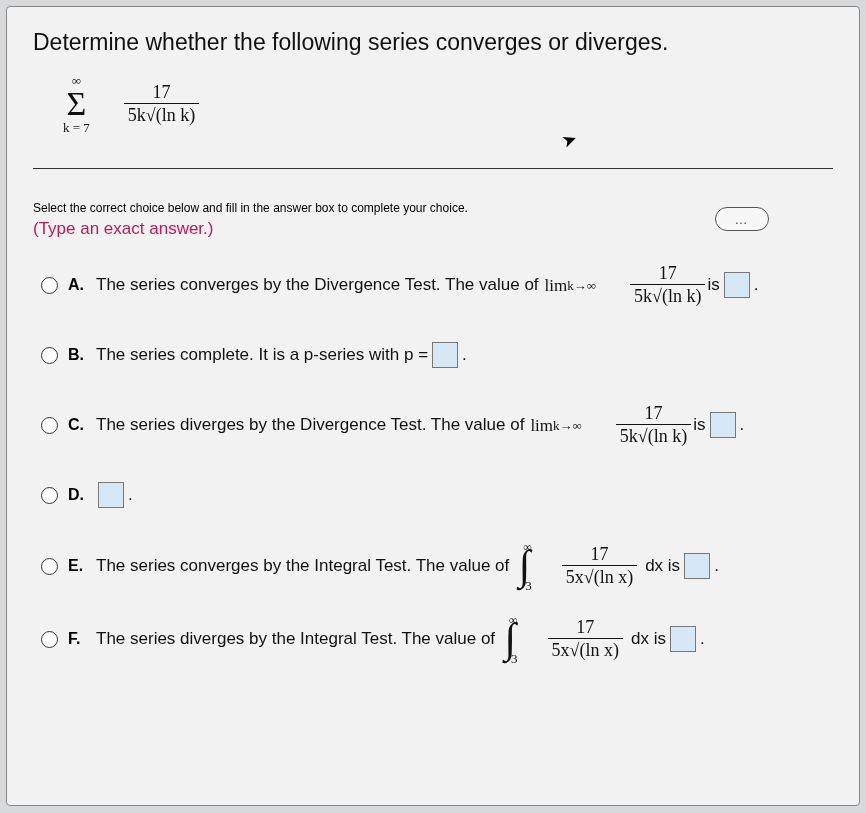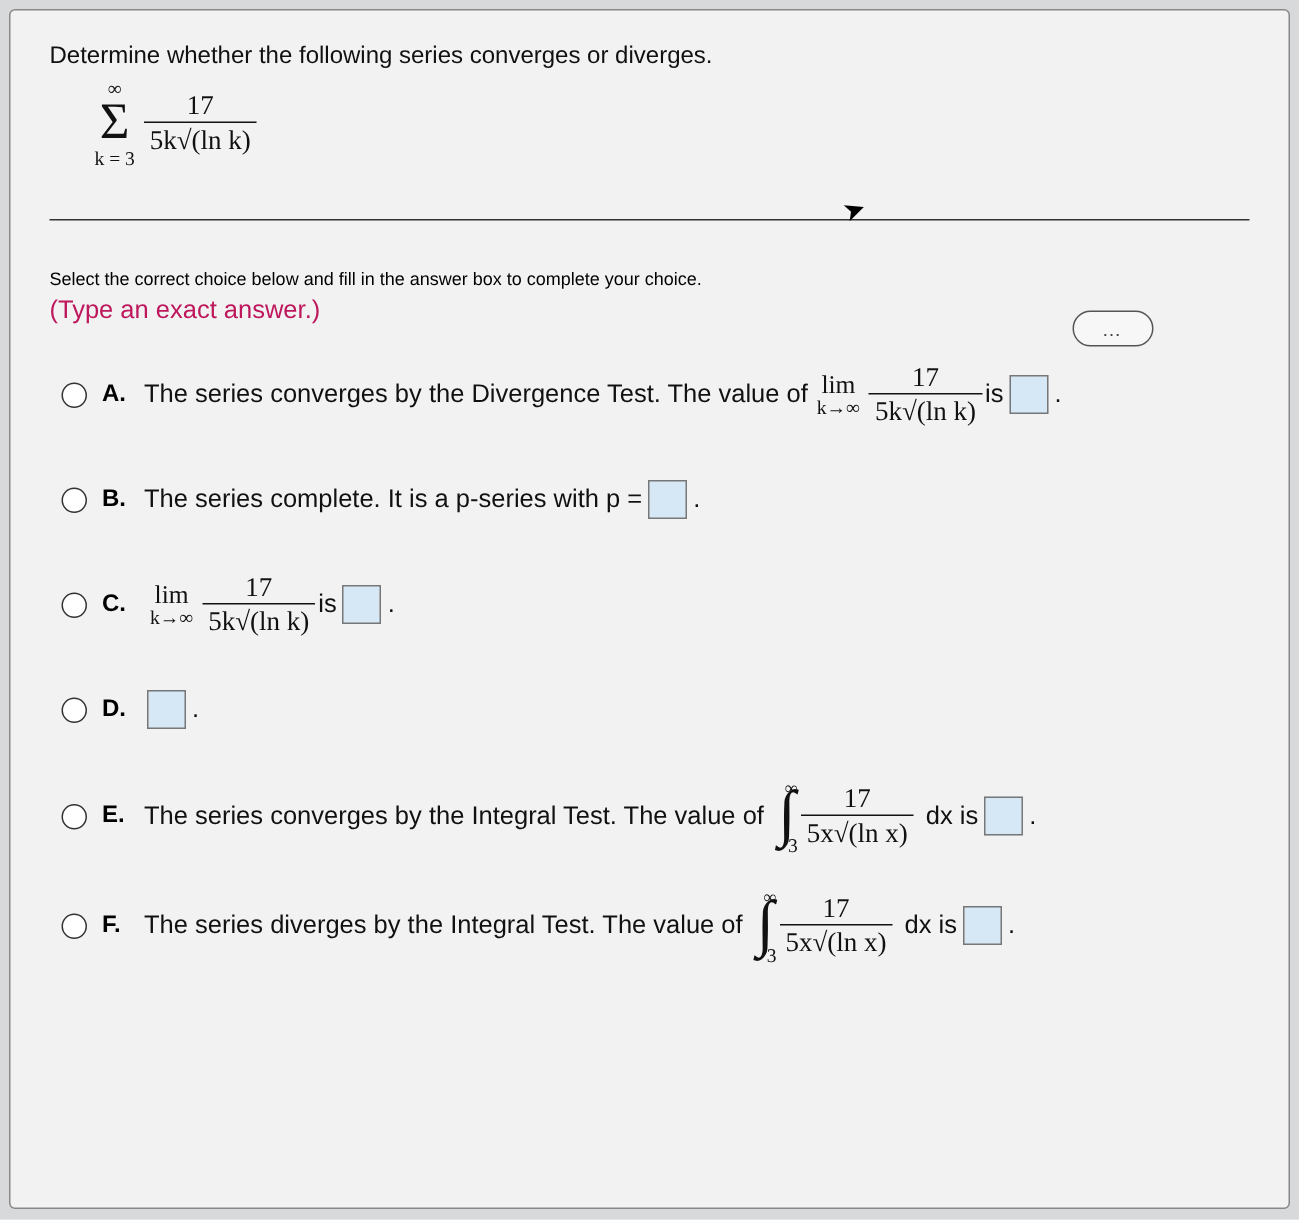--- a/index.html
+++ b/index.html
@@ -16,23 +16,23 @@
     .sheet {
       background: #f2f2f2;
       border: 1px solid #888;
       border-radius: 4px;
       margin: 6px;
       padding: 22px 26px 26px 26px;
       height: 800px;
       position: relative;
     }
     .prompt {
-      font-size: 16px;
+      font-size: 23px;
       color: #111;
-      margin-bottom: 5px;
+      margin-bottom: 18px;
     }
     .series-block {
       margin-left: 30px;
       margin-bottom: 10px;
       display: flex;
       align-items: center;
       font-family: 'Times New Roman', serif;
       font-size: 20px;
       color: #111;
     }
@@ -45,20 +45,21 @@
     }
     .sigma-top { font-size: 13px; }
     .sigma-sym { font-size: 34px; font-weight: 400; }
     .sigma-bot { font-size: 13px; }
     .frac {
       display: inline-flex;
       flex-direction: column;
       align-items: center;
       line-height: 1.1;
       vertical-align: middle;
+      margin-left: 28px;
     }
     .frac .num { padding: 0 4px; font-size: 18px; }
     .frac .den { border-top: 1.2px solid #111; padding: 2px 4px 0 4px; font-size: 18px; white-space: nowrap; }
     .hr-rule {
       border: none;
       border-top: 1.5px solid #333;
       margin: 34px 0 14px 0;
     }
     .pill {
       position: absolute;
@@ -119,21 +120,21 @@
       gap: 4px 2px;
       font-family: Arial, sans-serif;
     }
     .mathinline {
       font-family: 'Times New Roman', serif;
       display: inline-flex;
       align-items: center;
     }
     .lim {
       display: inline-flex;
-      flex-direction: column;
+      flex-direction: row;
       align-items: center;
       line-height: 1;
       font-family: 'Times New Roman', serif;
       margin: 0 4px;
     }
     .lim .top { font-size: 17px; }
     .lim .bot { font-size: 13px; }
     .answer-box {
       display: inline-block;
       width: 26px;
@@ -172,21 +173,21 @@
 <body>
 
 <div class="sheet">
 
   <div class="prompt">Determine whether the following series converges or diverges.</div>
 
   <div class="series-block">
     <span class="sigma-wrap">
       <span class="sigma-top">∞</span>
       <span class="sigma-sym">Σ</span>
-      <span class="sigma-bot">k = 3</span>
+      <span class="sigma-bot">k = 7</span>
     </span>
     <span class="frac">
       <span class="num">17</span>
       <span class="den">5k√(ln k)</span>
     </span>
   </div>
 
   <span class="cursor-arrow">➤</span>
 
   <hr class="hr-rule">
@@ -224,20 +225,21 @@
         <span>The series complete. It is a p-series with p =</span>
         <span class="answer-box"></span>
         <span>.</span>
       </span>
     </div>
 
     <div class="choice">
       <span class="radio"></span>
       <span class="letter">C.</span>
       <span class="ctext">
+        <span>The series diverges by the Divergence Test. The value of</span>
         <span class="lim">
           <span class="top">lim</span>
           <span class="bot">k→∞</span>
         </span>
         <span class="frac mathinline" style="font-size:15px;">
           <span class="num">17</span>
           <span class="den">5k√(ln k)</span>
         </span>
         <span>is</span>
         <span class="answer-box"></span>

